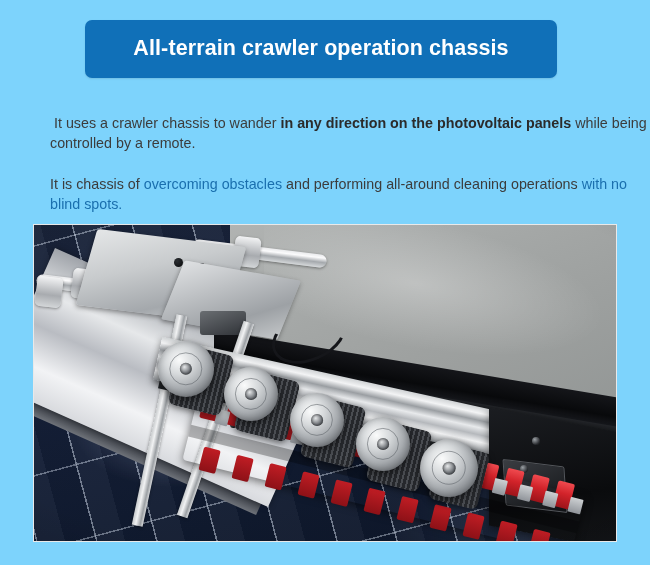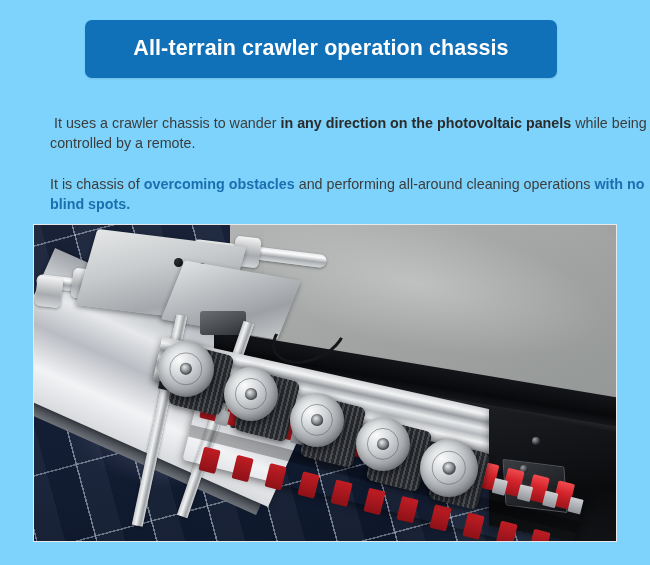--- a/index.html
+++ b/index.html
@@ -65,21 +65,21 @@
   }
   .para-2 {
     margin-top: 21px;
     width: 604px;
   }
   .b-dark {
     font-weight: bold;
     color: #2b2b2b;
   }
   .b-blue {
-    font-weight: bold;
+    font-weight: normal;
     color: #1a6fae;
   }
 
   
   .photo-frame {
     position: absolute;
     left: 33px;
     top: 224px;
     width: 584px;
     height: 318px;

